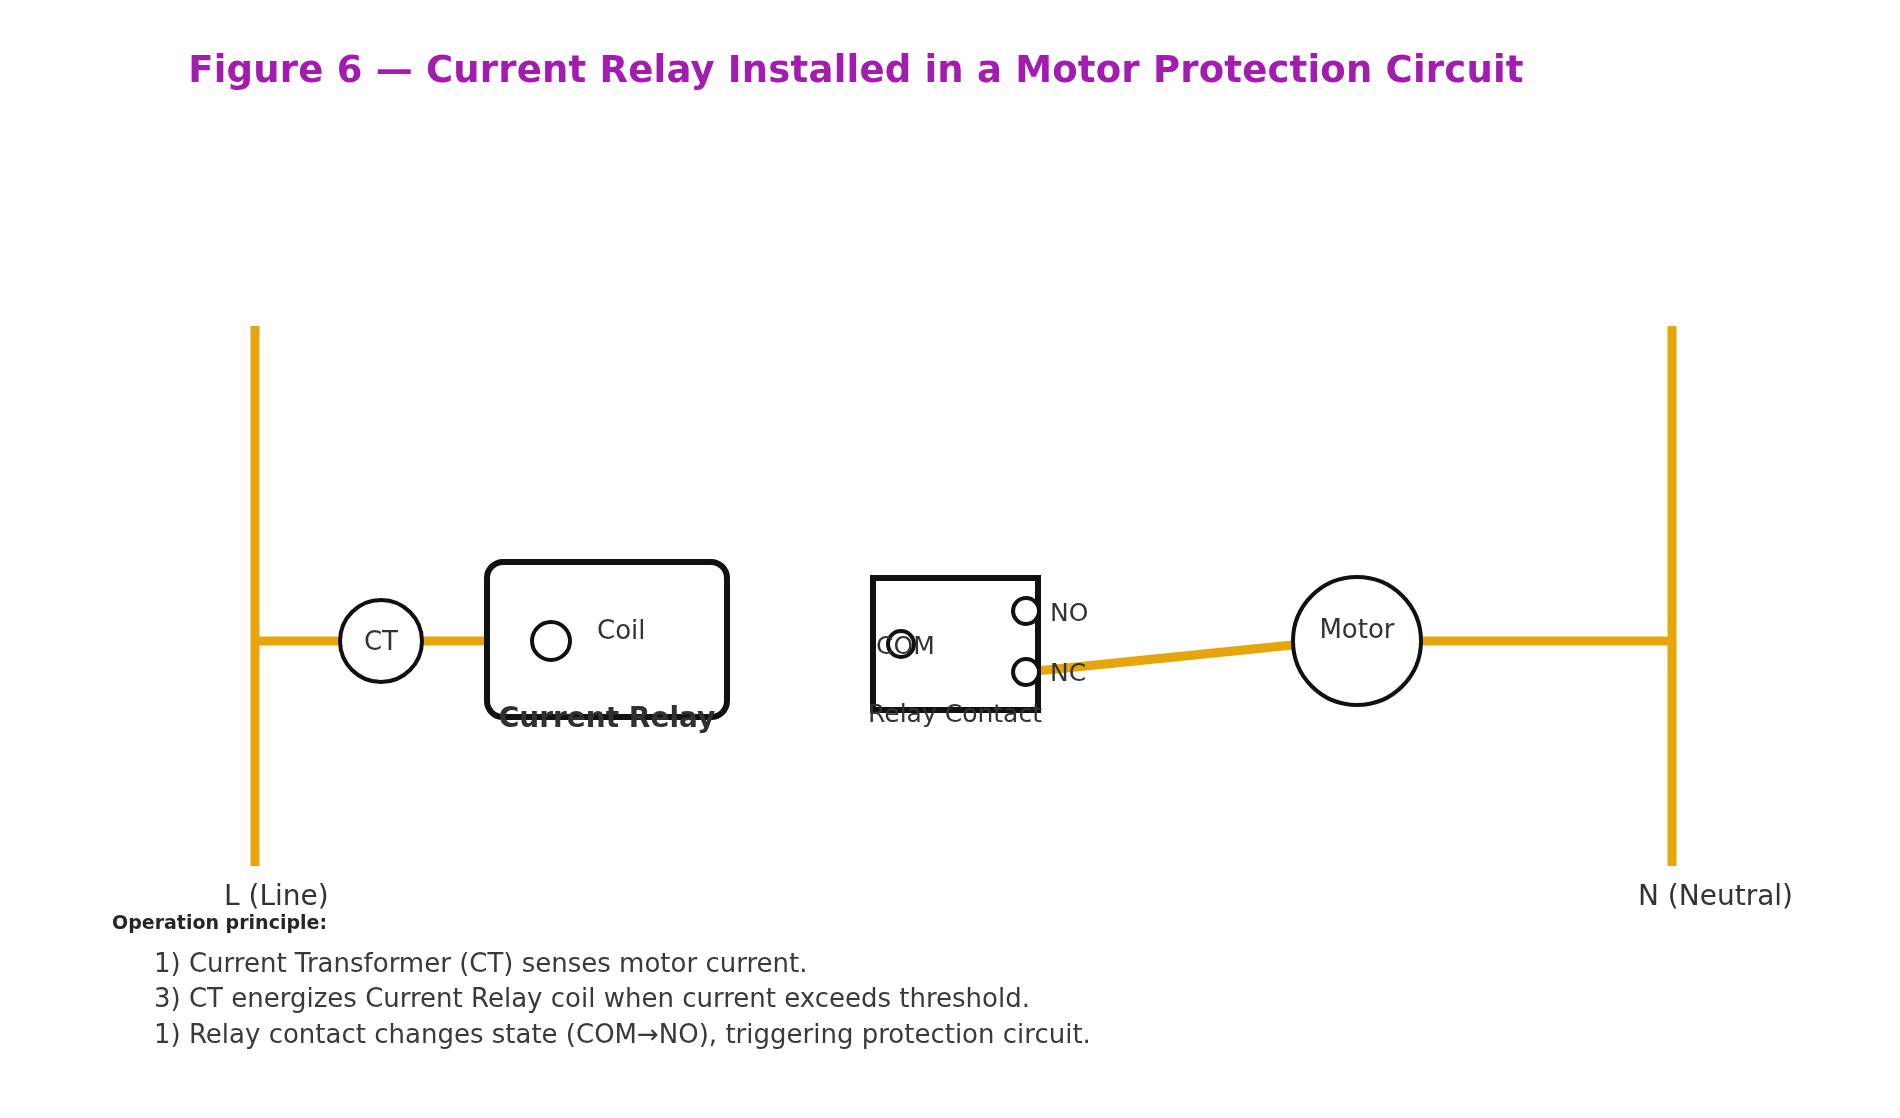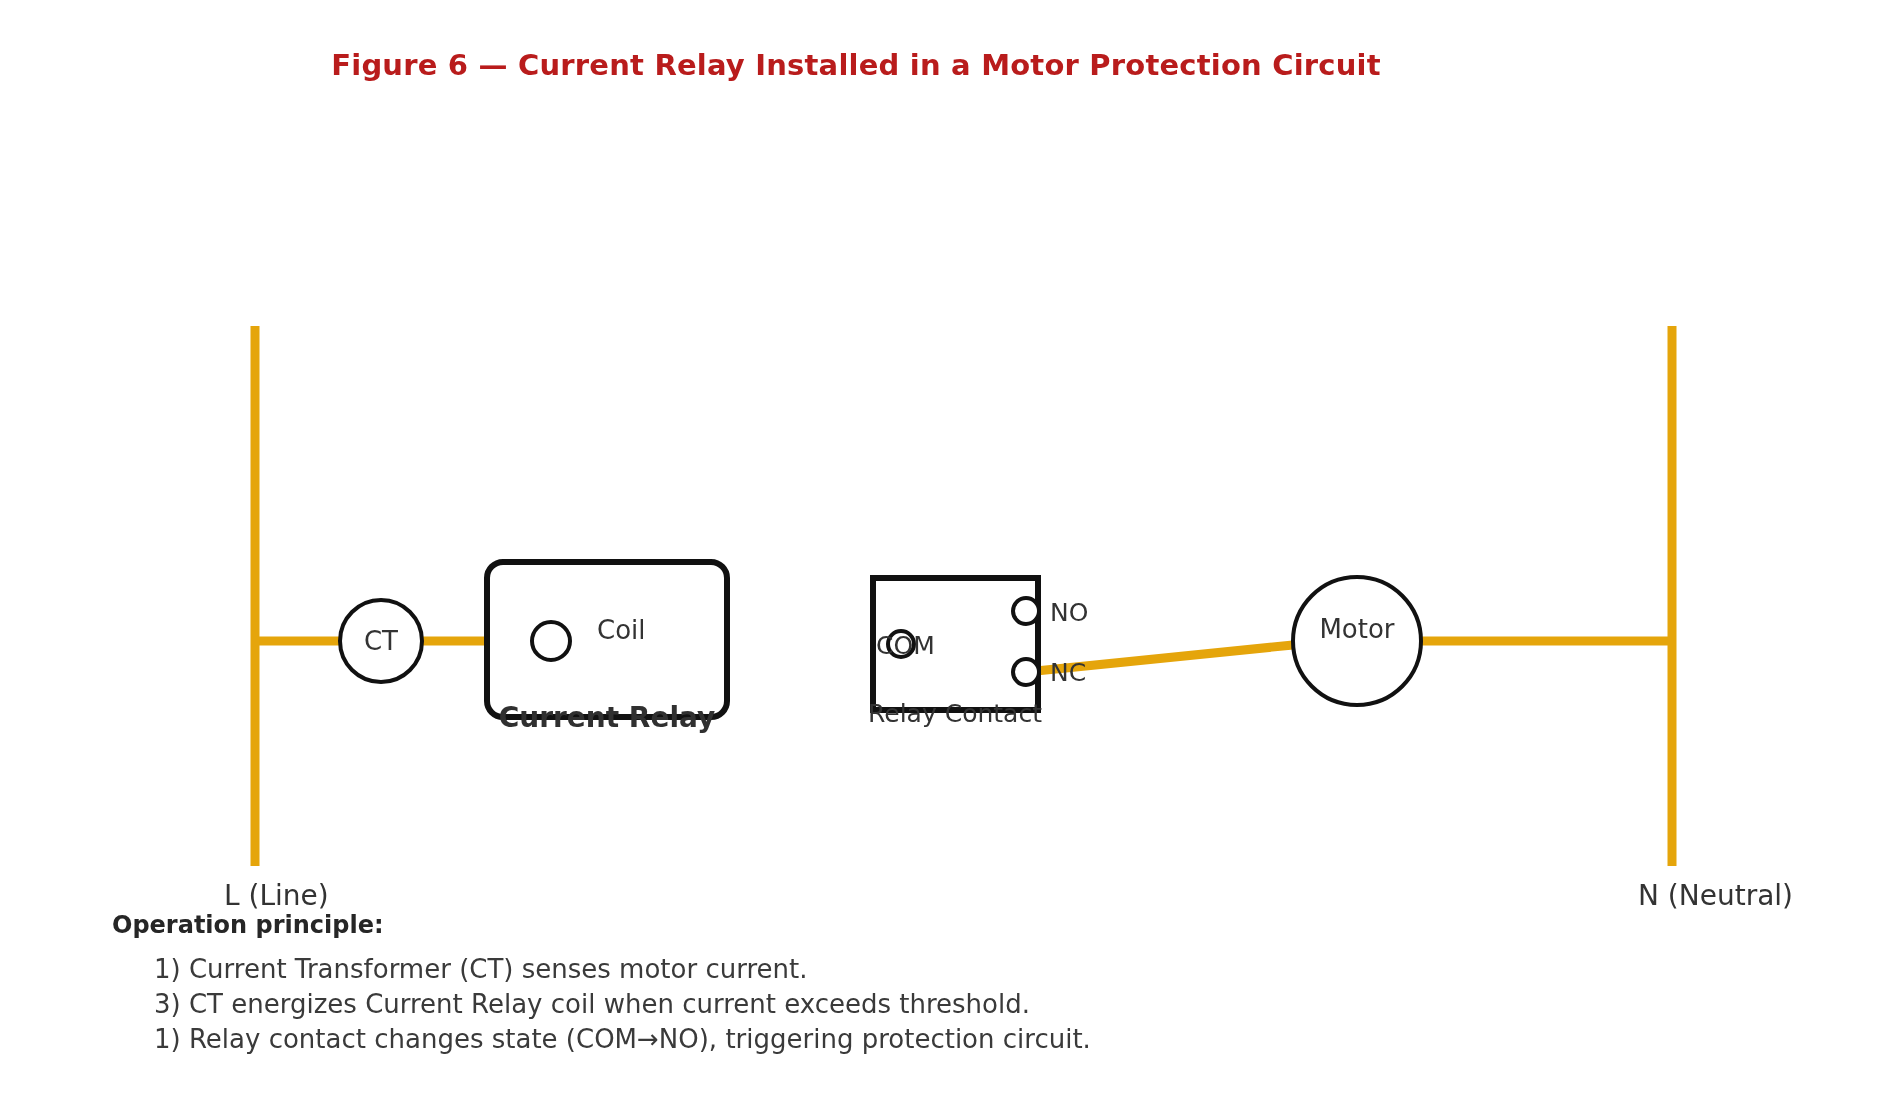--- a/index.html
+++ b/index.html
@@ -22,23 +22,23 @@
     top: 0;
     width: 1900px;
     height: 1118px;
   }
   .fig-title {
     position: absolute;
     left: 0;
     top: 48px;
     width: 1712px;
     text-align: center;
-    font-size: 29px;
+    font-size: 37px;
     font-weight: bold;
-    color: #b91c1c;
+    color: #a21caf;
     letter-spacing: 0.2px;
   }
   svg#circuit {
     position: absolute;
     left: 0;
     top: 0;
     width: 1900px;
     height: 1118px;
     display: block;
   }
@@ -63,21 +63,21 @@
   .lbl-sub {
     font-size: 25px;
   }
   .ops {
     position: absolute;
     left: 112px;
     top: 912px;
     width: 1400px;
   }
   .ops-head {
-    font-size: 24px;
+    font-size: 19px;
     font-weight: bold;
     color: #262626;
     margin: 0 0 6px 0;
     line-height: 1.15;
   }
   .ops-list {
     margin: 12px;
     padding: 0 0 0 30px;
     list-style: none;
   }

